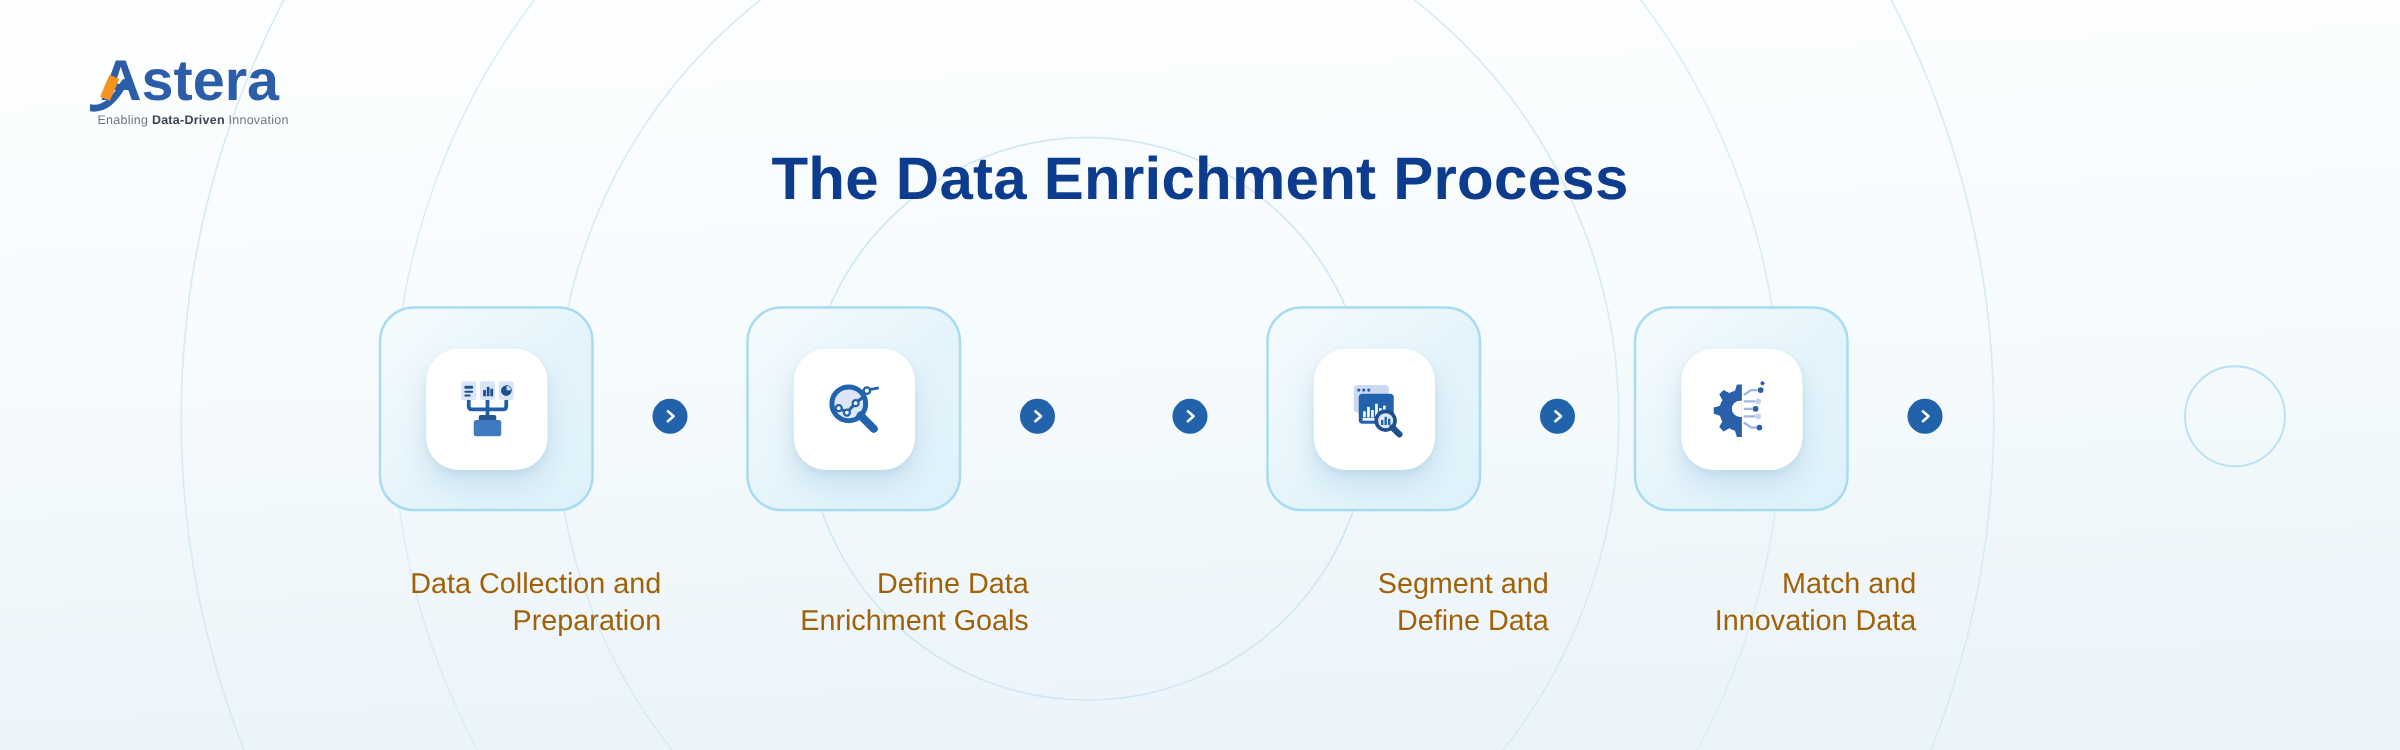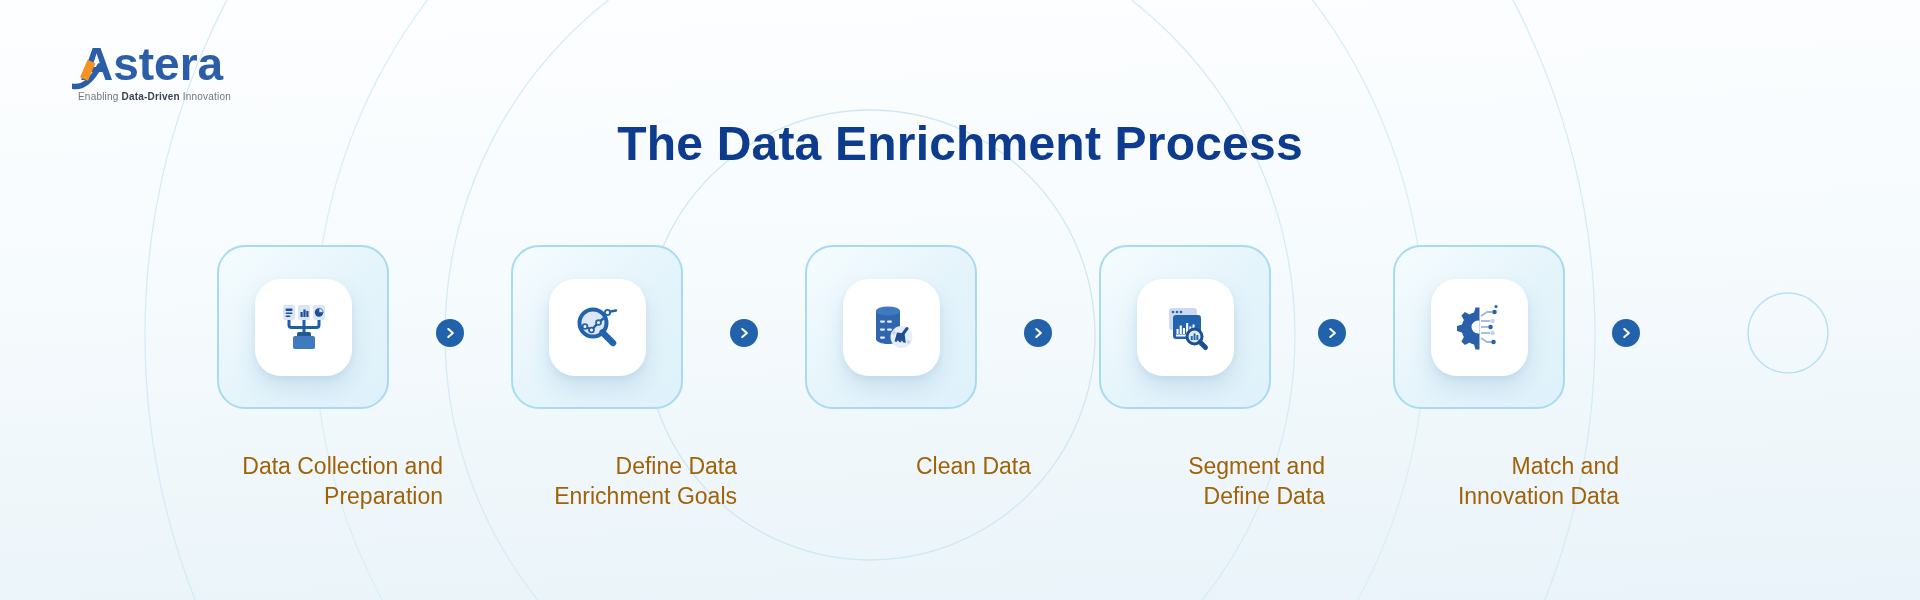--- a/index.html
+++ b/index.html
@@ -137,41 +137,20 @@
   </div>
 
   <div class="arrow-cell">
     <div class="arrow-circle">
       <svg viewBox="0 0 28 28">
         <polyline points="11,7 19,14 11,21" fill="none" stroke="#ffffff" stroke-width="3.6" stroke-linecap="round" stroke-linejoin="round"></polyline>
       </svg>
     </div>
   </div>
 
-  <div class="step">
-    <div class="card">
-      <div class="tile">
-          <svg viewBox="0 0 56 56">
-    <path d="M13,12 V40 C13,42.8 18.4,45 25,45 C31.6,45 37,42.8 37,40 V12 Z" fill="#2f66ad"></path>
-    <ellipse cx="25" cy="12" rx="12" ry="4.6" fill="#4079c2"></ellipse>
-    <rect x="17" y="21.5" width="5" height="2.2" rx="1.1" fill="#e8eefb"></rect>
-    <rect x="24" y="21.5" width="5" height="2.2" rx="1.1" fill="#e8eefb"></rect>
-    <rect x="17" y="29.5" width="5" height="2.2" rx="1.1" fill="#e8eefb"></rect>
-    <rect x="24" y="29.5" width="5" height="2.2" rx="1.1" fill="#e8eefb"></rect>
-    <rect x="17" y="37.5" width="5" height="2.2" rx="1.1" fill="#e8eefb"></rect>
-    <circle cx="38.5" cy="38" r="11" fill="#e7edfa"></circle>
-    <path d="M44,29.5 L39.5,35.5" stroke="#1d4f91" stroke-width="3" stroke-linecap="round"></path>
-    <path d="M41.5,34.5 L34,33.5 L31.5,42.5 L34,42.8 L34.8,41 L36.2,43.1 L38,43.3 L38.6,41.2 L40.4,43.5 L42.8,43.7 Z" fill="#1d4f91"></path>
-    <path d="M31,30.5 l1,2 l2,1 l-2,1 l-1,2 l-1,-2 l-2,-1 l2,-1 Z" fill="#c3d4f2"></path>
-    <path d="M45.5,40.5 l0.8,1.6 l1.6,0.8 l-1.6,0.8 l-0.8,1.6 l-0.8,-1.6 l-1.6,-0.8 l1.6,-0.8 Z" fill="#c3d4f2"></path>
-  </svg>
-        </div>
-    </div>
-    <div class="label">Clean Data</div>
-  </div>
 
   <div class="arrow-cell">
     <div class="arrow-circle">
       <svg viewBox="0 0 28 28">
         <polyline points="11,7 19,14 11,21" fill="none" stroke="#ffffff" stroke-width="3.6" stroke-linecap="round" stroke-linejoin="round"></polyline>
       </svg>
     </div>
   </div>
 
   <div class="step">

